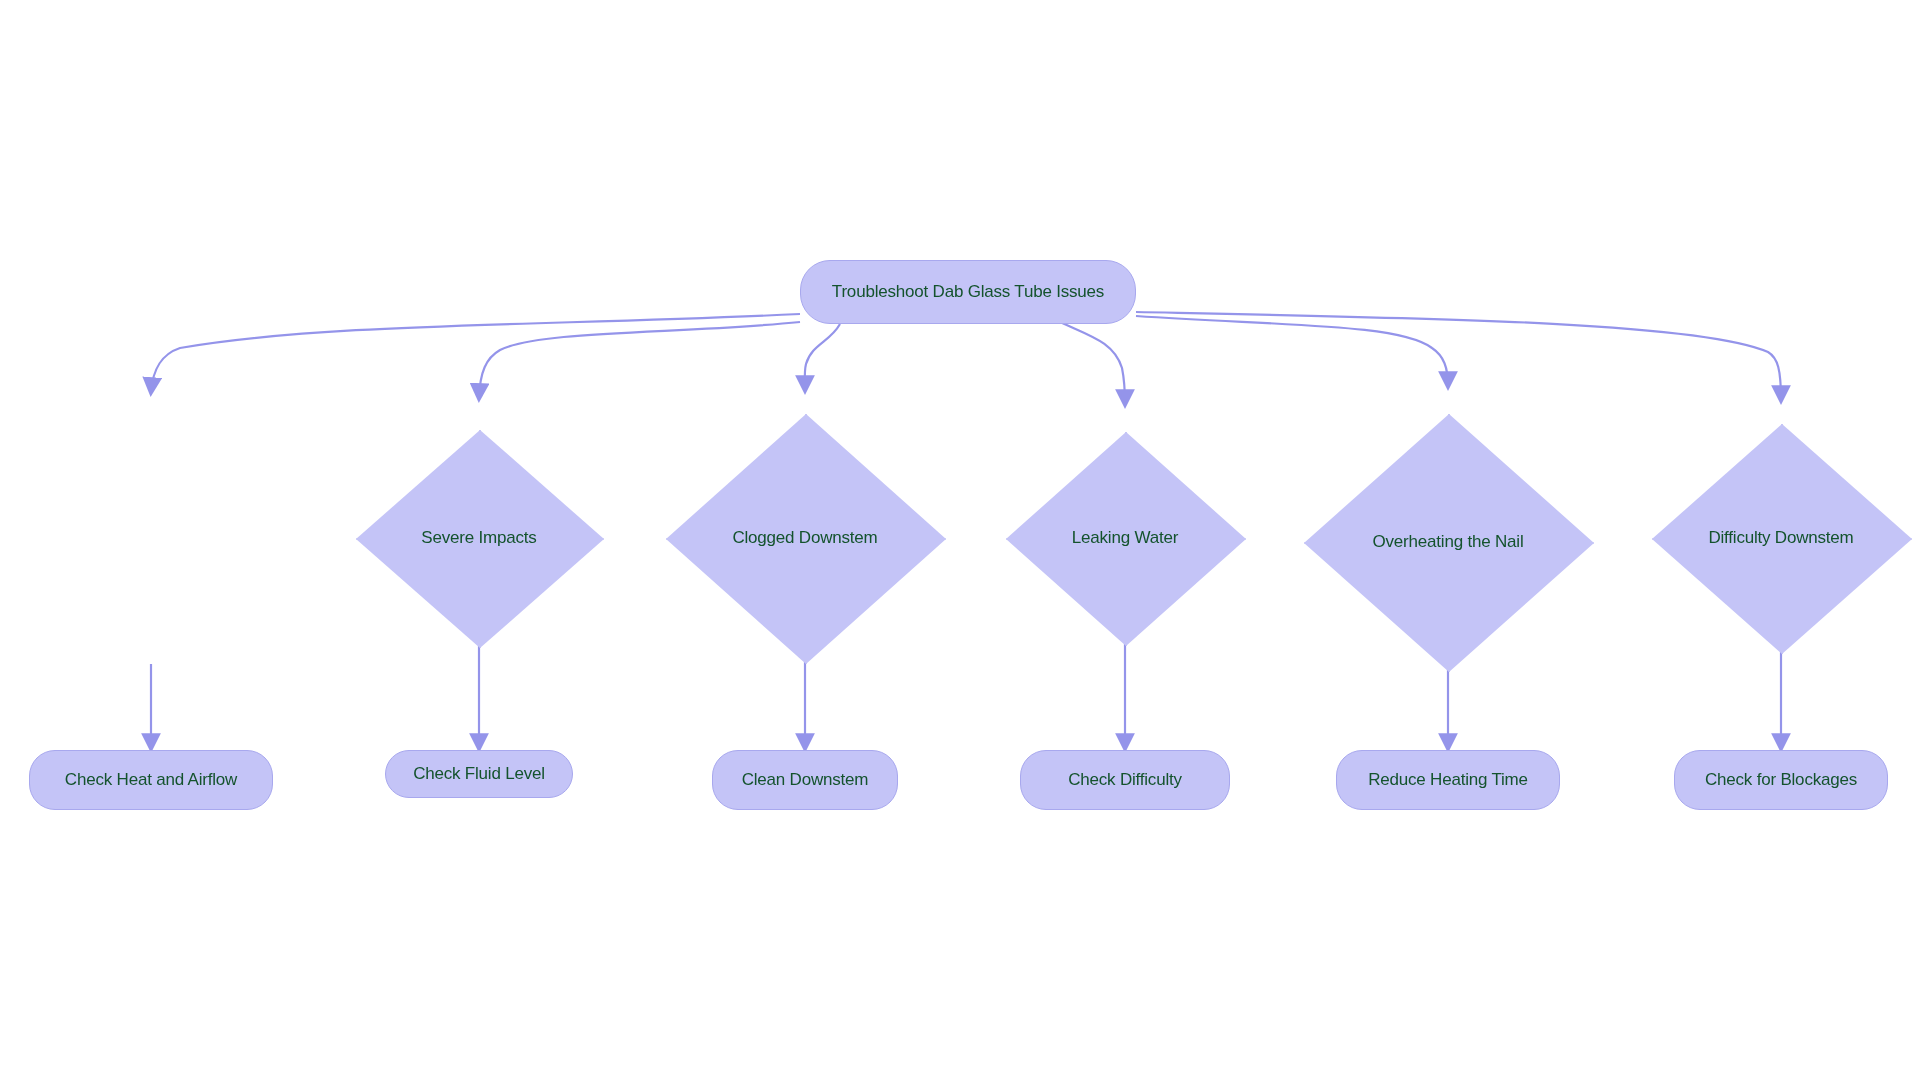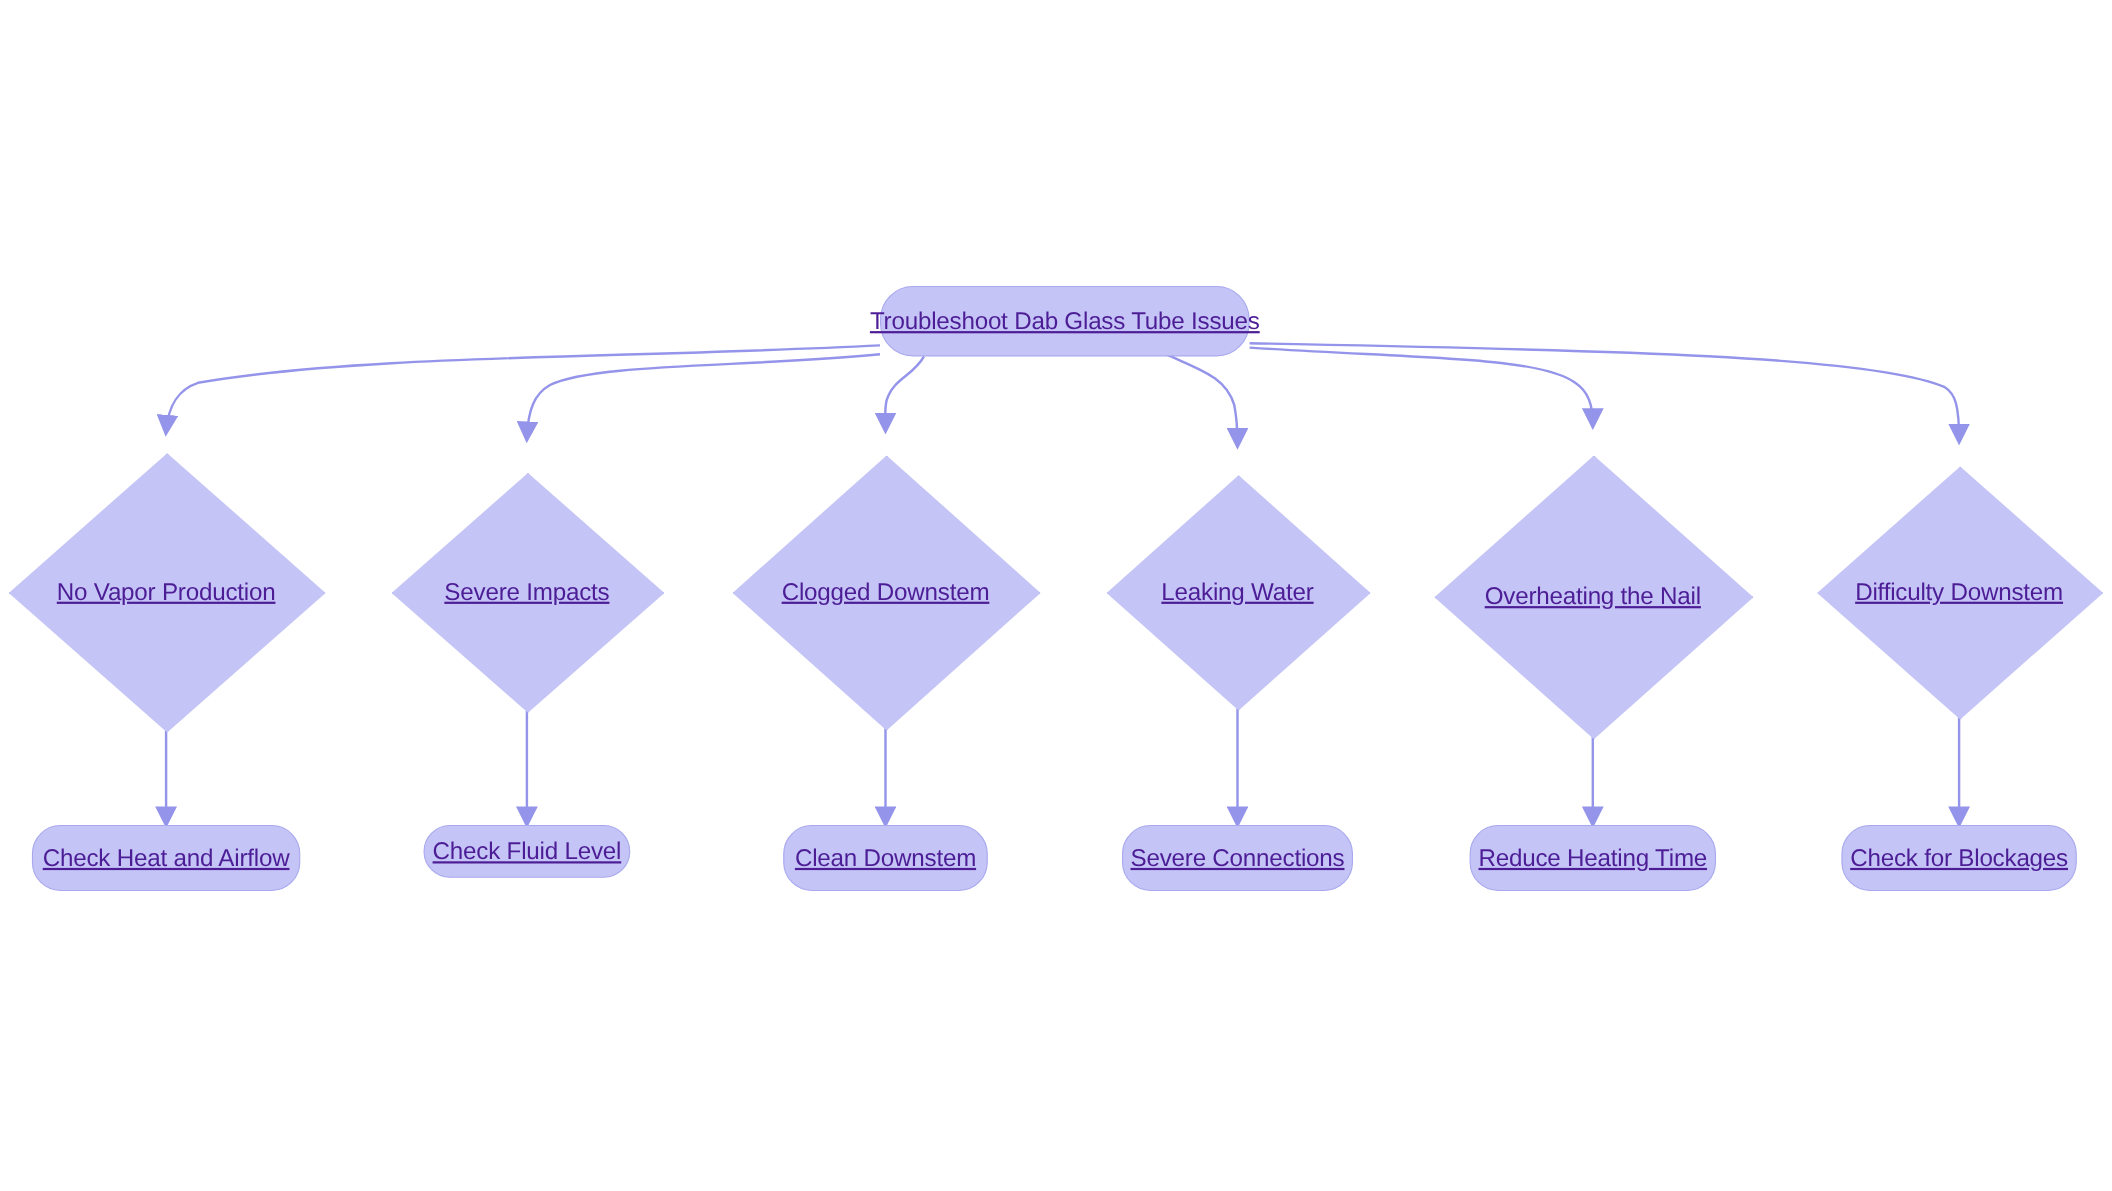--- a/index.html
+++ b/index.html
@@ -30,27 +30,26 @@
     position: absolute;
     box-sizing: border-box;
     display: flex;
     align-items: center;
     justify-content: center;
     text-align: center;
   }
   .node-label {
     position: relative;
     z-index: 3;
-    color: #4c1d95;
-    font-size: 22px;
+    color: #14532d;
+    font-size: 17px;
     line-height: 1.2;
     letter-spacing: -0.2px;
     white-space: nowrap;
     user-select: none;
-    text-decoration: underline;
   }
   
   .node-round {
     background: #c4c4f7;
     border: 1.3px solid #a8a8ee;
     border-radius: 26px;
   }
   .node-round.root {
     border-radius: 30px;
   }
@@ -96,24 +95,20 @@
       <path d="M 1125 644 L 1125 748"></path>
       <path d="M 1448 666 L 1448 748"></path>
       <path d="M 1781 652 L 1781 748"></path>
     </g>
   </svg>
 
   <div class="node node-round root" style="left:800px; top:260px; width:336px; height:64px;">
     <span class="node-label">Troubleshoot Dab Glass Tube Issues</span>
   </div>
 
-  <div class="node node-diamond" style="left:8px; top:412px; width:286px; height:252px;">
-    <span class="diamond-shape"></span>
-    <span class="node-label">No Vapor Production</span>
-  </div>
 
   <div class="node node-diamond" style="left:356px; top:430px; width:246px; height:216px;">
     <span class="diamond-shape"></span>
     <span class="node-label">Severe Impacts</span>
   </div>
 
   <div class="node node-diamond" style="left:666px; top:414px; width:278px; height:248px;">
     <span class="diamond-shape"></span>
     <span class="node-label">Clogged Downstem</span>
   </div>
@@ -139,21 +134,21 @@
 
   <div class="node node-round" style="left:385px; top:750px; width:188px; height:48px;">
     <span class="node-label">Check Fluid Level</span>
   </div>
 
   <div class="node node-round" style="left:712px; top:750px; width:186px; height:60px;">
     <span class="node-label">Clean Downstem</span>
   </div>
 
   <div class="node node-round" style="left:1020px; top:750px; width:210px; height:60px;">
-    <span class="node-label">Severe Connections</span>
+    <span class="node-label">Check Difficulty</span>
   </div>
 
   <div class="node node-round" style="left:1336px; top:750px; width:224px; height:60px;">
     <span class="node-label">Reduce Heating Time</span>
   </div>
 
   <div class="node node-round" style="left:1674px; top:750px; width:214px; height:60px;">
     <span class="node-label">Check for Blockages</span>
   </div>
 

